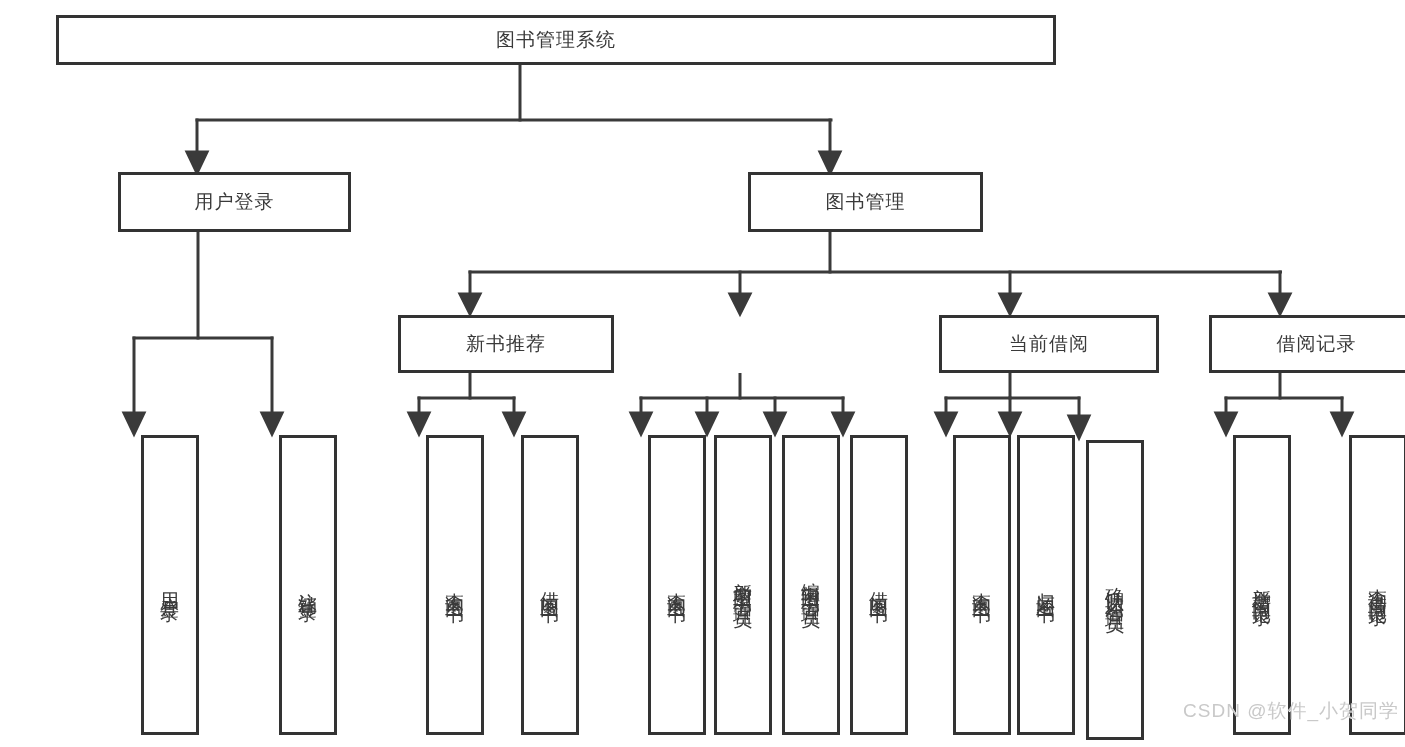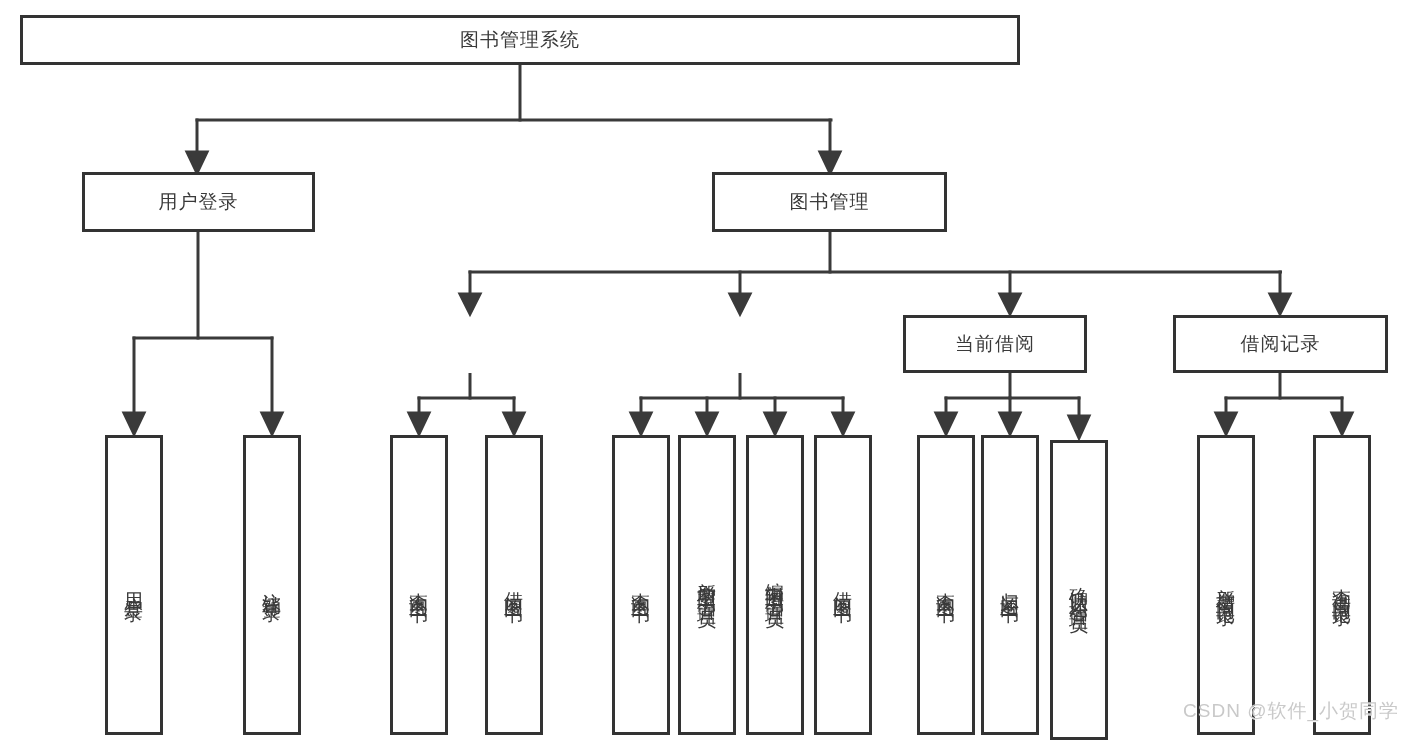--- a/index.html
+++ b/index.html
@@ -29,40 +29,41 @@
     background: #ffffff;
     border: 3px solid #333333;
     display: flex;
     align-items: center;
     justify-content: center;
     color: #3a3a3a;
     font-size: 19px;
     letter-spacing: 1px;
     text-align: center;
     z-index: 2;
+    margin-left: 36px;
   }
   .node.h-box {
     white-space: nowrap;
   }
   .node.v-box {
     writing-mode: vertical-rl;
     text-orientation: mixed;
     letter-spacing: 4px;
     line-height: 1;
     padding: 6px 0;
   }
   
   .n-root   { left: 20px;   top: 15px;  width: 1000px; height: 50px; }
   
   .n-login  { left: 82px;   top: 172px; width: 233px;  height: 60px; }
   .n-mgmt   { left: 712px;  top: 172px; width: 235px;  height: 60px; }
   
   .n-newrec { left: 362px;  top: 315px; width: 216px;  height: 58px; }
   .n-borrow { left: 632px;  top: 315px; width: 216px;  height: 58px; }
-  .n-curr   { left: 903px;  top: 315px; width: 184px;  height: 58px; }
+  .n-curr   { left: 903px;  top: 315px; width: 220px;  height: 58px; }
   .n-record { left: 1173px; top: 315px; width: 215px;  height: 58px; }
   
   .leaf { top: 435px; width: 58px; height: 300px; }
   .l-1  { left: 105px; }
   .l-2  { left: 243px; }
   .l-3  { left: 390px; }
   .l-4  { left: 485px; }
   .l-5  { left: 612px; }
   .l-6  { left: 678px; }
   .l-7  { left: 746px; }
@@ -165,20 +166,21 @@
         <polygon points="1332,413 1352,413 1342,434"></polygon>
       </g>
     </g>
   </svg>
 
   <div class="node h-box n-root">图书管理系统</div>
 
   <div class="node h-box n-login">用户登录</div>
   <div class="node h-box n-mgmt">图书管理</div>
 
+  <div class="node h-box n-newrec">新书推荐</div>
   <div class="node h-box n-curr">当前借阅</div>
   <div class="node h-box n-record">借阅记录</div>
 
   <div class="node v-box leaf l-1">用户登录</div>
   <div class="node v-box leaf l-2">注销登录</div>
 
   <div class="node v-box leaf l-3">查询图书</div>
   <div class="node v-box leaf l-4">借阅图书</div>
 
   <div class="node v-box leaf l-5">查询图书</div>

